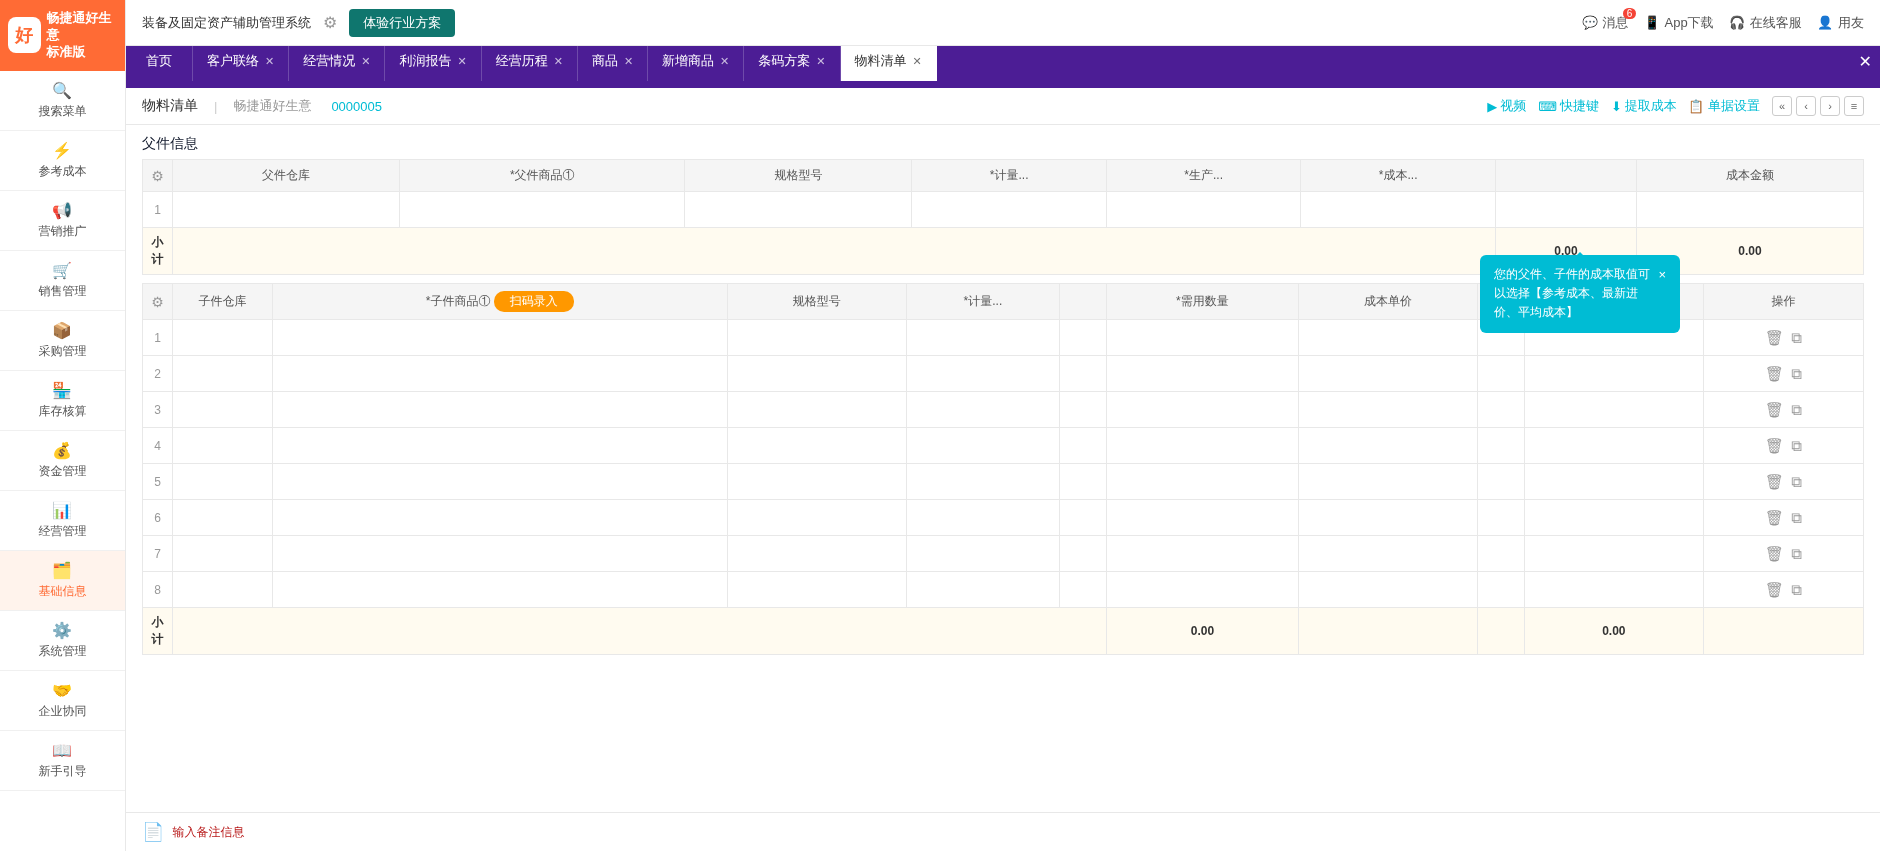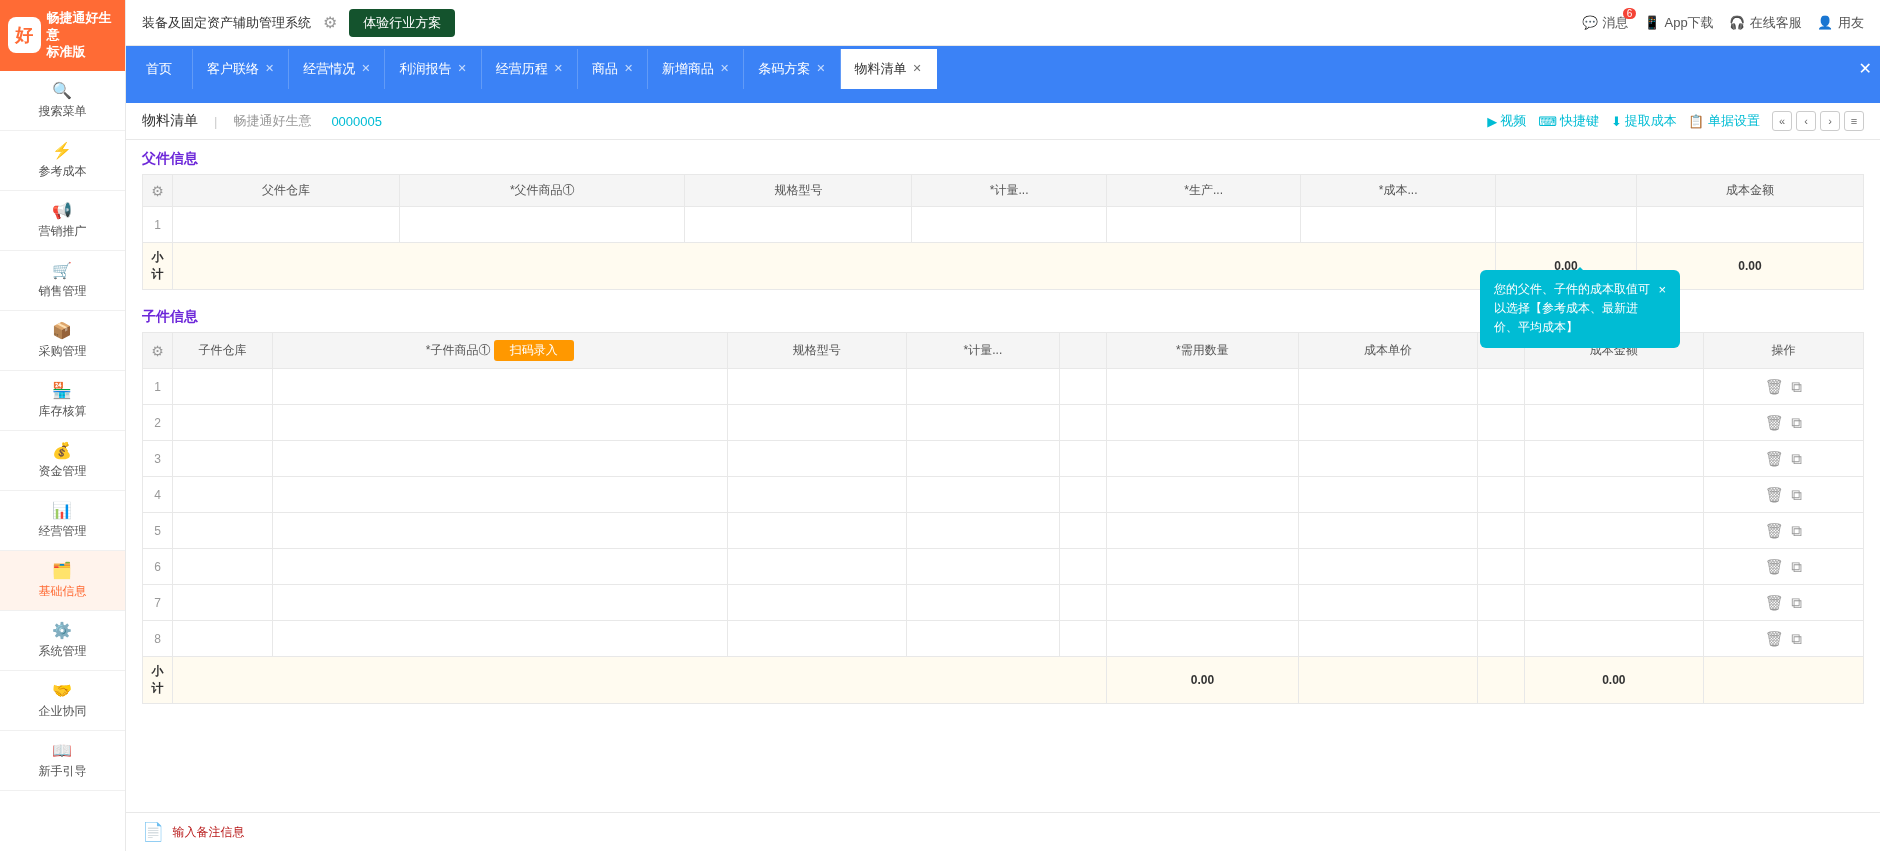--- a/index.html
+++ b/index.html
@@ -68,21 +68,21 @@
       height: 46px;
       background: #fff;
       display: flex;
       align-items: center;
       padding: 0 16px;
       border-bottom: 1px solid #e8e8e8;
       gap: 12px;
     }
     .topbar-title { color: #333; font-size: 13px; }
     .topbar-btn {
-      background: #14532d;
+      background: #0f766e;
       color: #fff;
       border: none;
       border-radius: 4px;
       padding: 5px 14px;
       font-size: 13px;
       cursor: pointer;
     }
     .topbar-right {
       margin-left: auto;
       display: flex;
@@ -104,25 +104,25 @@
       font-size: 10px;
       border-radius: 8px;
       padding: 0 4px;
       position: absolute;
       top: -6px;
       right: -8px;
     }
 
     
     .navtabs {
-      background: #3b82f6;
+      background: #4c1d95;
       display: flex;
       align-items: center;
       padding: 0 0 12px 0;
-      height: 57px;
+      height: 42px;
       overflow: hidden;
     }
     .navtab {
       padding: 0 14px;
       height: 40px;
       display: flex;
       align-items: center;
       color: #fff;
       font-size: 13px;
       cursor: pointer;
@@ -158,22 +158,22 @@
       align-items: center;
       gap: 12px;
       color: #00bcd4;
       font-size: 13px;
     }
     .page-header-action { cursor: pointer; display: flex; align-items: center; gap: 3px; }
 
     
     .section-title {
       font-size: 14px;
-      font-weight: bold;
-      color: #6d28d9;
+      font-weight: normal;
+      color: #0f172a;
       padding: 10px 16px 6px;
     }
 
     
     .data-table {
       width: 100%;
       border-collapse: collapse;
       font-size: 12px;
     }
     .data-table th {
@@ -197,21 +197,21 @@
       font-weight: bold;
       color: #333;
     }
     .data-table .row-num { color: #999; width: 30px; }
     .settings-icon { color: #999; font-size: 14px; cursor: pointer; }
 
     .scan-btn {
       background: #ff9800;
       color: #fff;
       border: none;
-      border-radius: 3px;
+      border-radius: 10px;
       padding: 2px 16px;
       font-size: 12px;
       cursor: pointer;
     }
 
     .action-btn {
       color: #999;
       background: none;
       border: none;
       cursor: pointer;
@@ -481,21 +481,20 @@
             <tr class="subtotal">
               <td colspan="1">小计</td>
               <td colspan="6"></td>
               <td>0.00</td>
               <td>0.00</td>
             </tr>
           </tbody>
         </table>
       </div>
 
-      <div class="section-title">子件信息</div>
       <div style="padding: 0 16px 8px;">
         <table class="data-table">
           <thead>
             <tr>
               <th style="width:30px;"><span class="settings-icon">⚙</span></th>
               <th style="width:100px;">子件仓库</th>
               <th style="min-width:150px;">
                 *子件商品①
                 <button class="scan-btn">扫码录入</button>
               </th>

